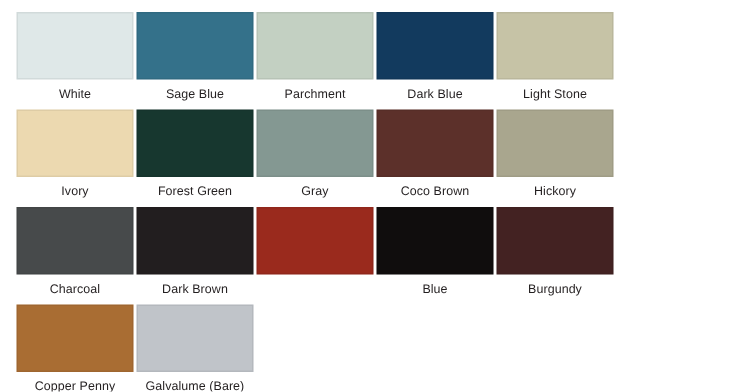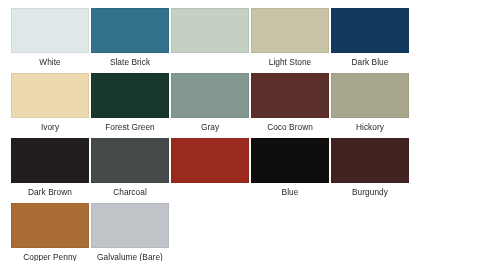--- a/index.html
+++ b/index.html
@@ -69,32 +69,33 @@
 
 <div id="swatch-chart">
   <div class="swatch-grid">
       <div class="swatch-row">
         <div class="swatch-cell">
           <div class="swatch-chip" title="White" style="background-color: rgb(223, 232, 232);"></div>
           <div class="swatch-label">White</div>
         </div>
         <div class="swatch-cell">
           <div class="swatch-chip" title="Slate Blue" style="background-color: rgb(52, 113, 138);"></div>
-          <div class="swatch-label">Slate Brick</div>
+          <div class="swatch-label">Sage Blue</div>
         </div>
         <div class="swatch-cell">
           <div class="swatch-chip" title="Parchment" style="background-color: rgb(195, 208, 194);"></div>
+          <div class="swatch-label">Parchment</div>
+        </div>
+        <div class="swatch-cell">
+          <div class="swatch-chip" title="Dark Blue" style="background-color: rgb(18, 58, 94);"></div>
+          <div class="swatch-label">Dark Blue</div>
         </div>
         <div class="swatch-cell">
           <div class="swatch-chip" title="Light Stone" style="background-color: rgb(198, 195, 166);"></div>
           <div class="swatch-label">Light Stone</div>
-        </div>
-        <div class="swatch-cell">
-          <div class="swatch-chip" title="Dark Blue" style="background-color: rgb(18, 58, 94);"></div>
-          <div class="swatch-label">Dark Blue</div>
         </div>
       </div>
       <div class="swatch-row">
         <div class="swatch-cell">
           <div class="swatch-chip" title="Ivory" style="background-color: rgb(236, 217, 176);"></div>
           <div class="swatch-label">Ivory</div>
         </div>
         <div class="swatch-cell">
           <div class="swatch-chip" title="Forest Green" style="background-color: rgb(23, 55, 47);"></div>
           <div class="swatch-label">Forest Green</div>
@@ -107,26 +108,26 @@
           <div class="swatch-chip" title="Coco Brown" style="background-color: rgb(92, 48, 42);"></div>
           <div class="swatch-label">Coco Brown</div>
         </div>
         <div class="swatch-cell">
           <div class="swatch-chip" title="Hickory" style="background-color: rgb(169, 166, 142);"></div>
           <div class="swatch-label">Hickory</div>
         </div>
       </div>
       <div class="swatch-row">
         <div class="swatch-cell">
+          <div class="swatch-chip" title="Charcoal" style="background-color: rgb(71, 74, 75);"></div>
+          <div class="swatch-label">Charcoal</div>
+        </div>
+        <div class="swatch-cell">
           <div class="swatch-chip" title="Dark Brown" style="background-color: rgb(34, 30, 31);"></div>
           <div class="swatch-label">Dark Brown</div>
-        </div>
-        <div class="swatch-cell">
-          <div class="swatch-chip" title="Charcoal" style="background-color: rgb(71, 74, 75);"></div>
-          <div class="swatch-label">Charcoal</div>
         </div>
         <div class="swatch-cell">
           <div class="swatch-chip" title="Brick Red" style="background-color: rgb(154, 42, 29);"></div>
         </div>
         <div class="swatch-cell">
           <div class="swatch-chip" title="Black" style="background-color: rgb(16, 13, 13);"></div>
           <div class="swatch-label">Blue</div>
         </div>
         <div class="swatch-cell">
           <div class="swatch-chip" title="Burgundy" style="background-color: rgb(67, 34, 34);"></div>

